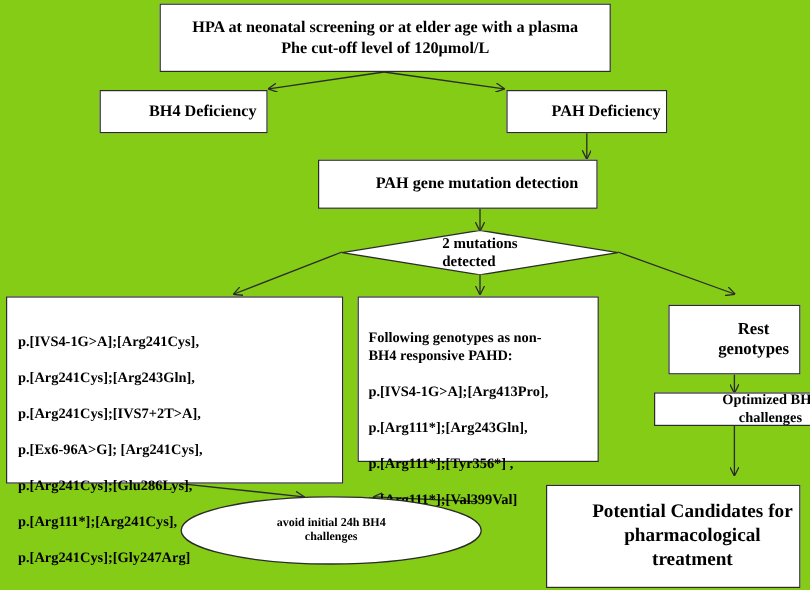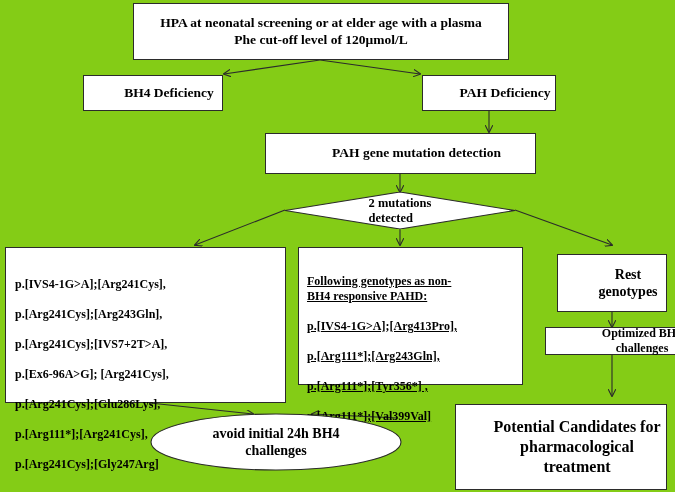--- a/index.html
+++ b/index.html
@@ -139,58 +139,58 @@
     </g>
   </svg>
 
   <div class="node" style="left:133px; top:3px; width:376px; height:57px; font-size:13.5px; padding:0 6px;">HPA at neonatal screening or at elder age with  a plasma
 Phe cut-off level of 120μmol/L</div>
 
   <div class="node" style="left:83px; top:75px; width:140px; height:36px; font-size:13.5px;">BH4 Deficiency</div>
 
   <div class="node" style="left:422px; top:75px; width:134px; height:36px; font-size:13.5px;">PAH Deficiency</div>
 
-  <div class="node" style="left:265px; top:133px; width:271px; height:41px; font-size:13.5px;">PAH gene mutation detection</div>
+  <div class="node" style="left:265px; top:133px; width:233px; height:41px; font-size:13.5px;">PAH gene mutation detection</div>
 
   <div class="diamond-wrap" style="left:285px; top:192px; width:230px; height:37px;">
     <svg class="shape" width="230" height="37" viewBox="0 0 230 37" xmlns="http://www.w3.org/2000/svg">
       <polygon points="115,0 230,18.5 115,37 0,18.5" fill="#ffffff" stroke="#2b2b2b" stroke-width="1.1"></polygon>
     </svg>
     <div class="diamond-label" style="font-size:12.5px;">2 mutations
 detected</div>
   </div>
 
   <div class="node left-align" style="left:5px; top:247px; width:281px; height:156px; font-size:12px; padding:14px 0 0 9px;">
     <div>p.[IVS4-1G&gt;A];[Arg241Cys],</div>
     <div>p.[Arg241Cys];[Arg243Gln],</div>
     <div>p.[Arg241Cys];[IVS7+2T&gt;A],</div>
     <div>p.[Ex6-96A&gt;G]; [Arg241Cys],</div>
     <div>p.[Arg241Cys];[Glu286Lys],</div>
     <div>p.[Arg111*];[Arg241Cys],</div>
     <div>p.[Arg241Cys];[Gly247Arg]</div>
   </div>
 
-  <div class="node left-align" style="left:298px; top:247px; width:225px; height:138px; font-size:12px; padding:11px 0 0 8px;text-decoration:underline;">
+  <div class="node left-align" style="left:298px; top:247px; width:201px; height:138px; font-size:12px; padding:11px 0 0 8px;">
     <div>Following genotypes as non-
 BH4 responsive  PAHD:</div>
     <div>p.[IVS4-1G&gt;A];[Arg413Pro],</div>
     <div>p.[Arg111*];[Arg243Gln],</div>
     <div>p.[Arg111*];[Tyr356*] ,</div>
     <div>p.[Arg111*];[Val399Val]</div>
   </div>
 
   <div class="node" style="left:557px; top:254px; width:110px; height:58px; font-size:14px;">Rest
 genotypes</div>
 
   <div class="node" style="left:505px; top:327px; width:162px; height:28px; font-size:12px;margin-left:40px;">Optimized BH4 challenges</div>
 
   <div class="ellipse-wrap" style="left:150px; top:413px; width:252px; height:58px;">
     <svg class="shape" width="252" height="58" viewBox="0 0 252 58" xmlns="http://www.w3.org/2000/svg">
       <ellipse cx="126" cy="29" rx="125" ry="28" fill="#ffffff" stroke="#2b2b2b" stroke-width="1.1"></ellipse>
     </svg>
-    <div class="ellipse-label" style="font-size:14px;">avoid initial 24h BH4
+    <div class="ellipse-label" style="font-size:10px;">avoid initial 24h BH4
 challenges</div>
   </div>
 
   <div class="node" style="left:455px; top:404px; width:212px; height:86px; font-size:16px;">Potential Candidates for
 pharmacological  treatment</div>
 
 </div>
 
 </body></html>

